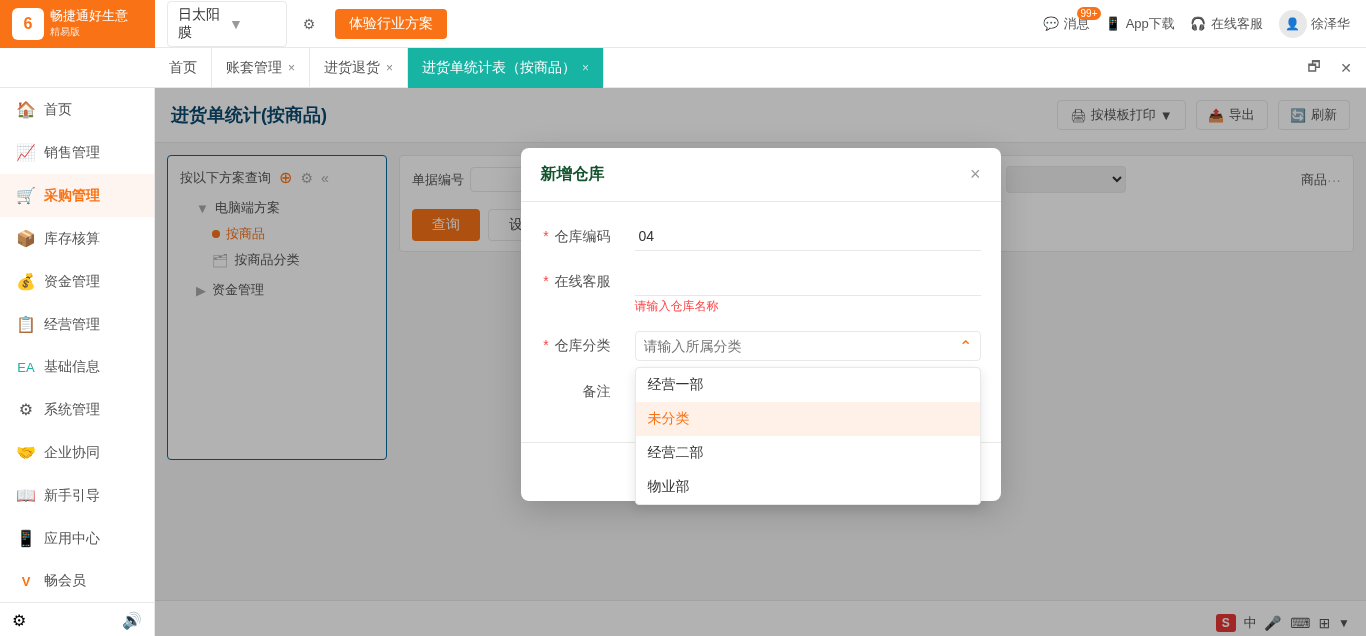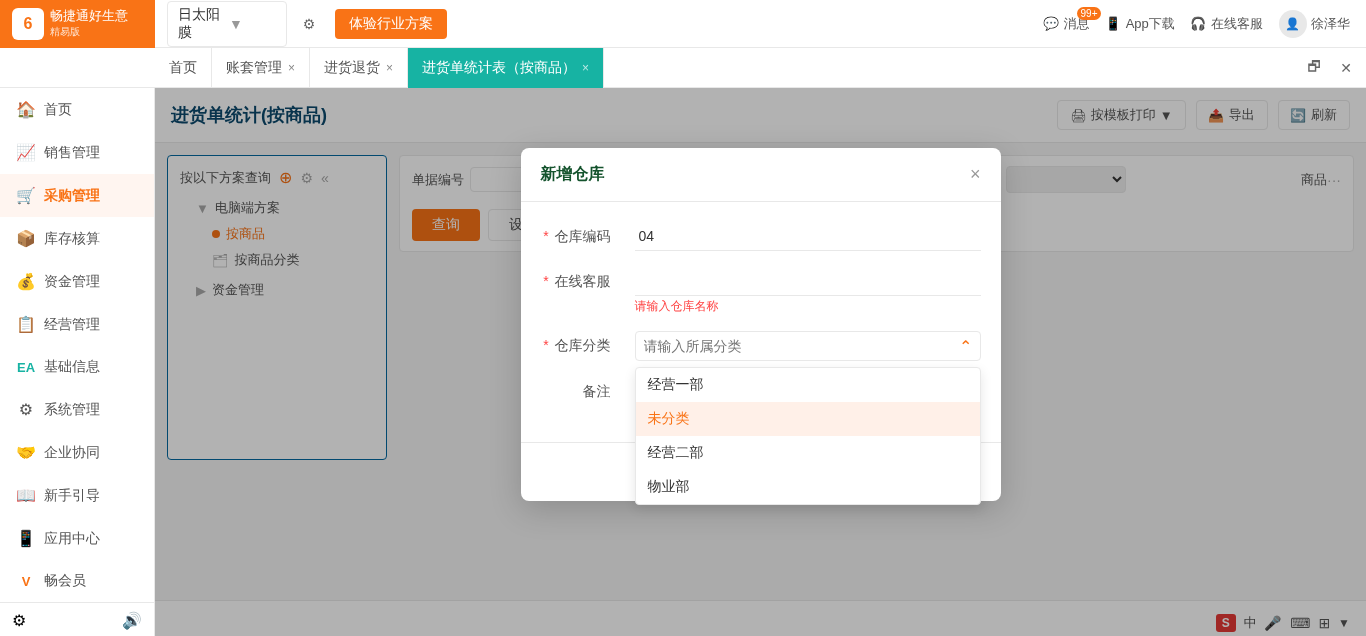--- a/index.html
+++ b/index.html
@@ -298,21 +298,21 @@
     </div>
     <div class="sidebar-item">
       <span class="si-icon">💰</span>
       <span>资金管理</span>
     </div>
     <div class="sidebar-item">
       <span class="si-icon">📋</span>
       <span>经营管理</span>
     </div>
     <div class="sidebar-item">
-      <span class="si-icon" style="font-style:normal;font-size:13px;font-weight:700;color:#17b3a3;">EA</span>
+      <span class="si-icon" style="font-style:normal;font-size:13px;font-weight:400;color:#17b3a3;">EA</span>
       <span>基础信息</span>
     </div>
     <div class="sidebar-item">
       <span class="si-icon">⚙</span>
       <span>系统管理</span>
     </div>
     <div class="sidebar-item">
       <span class="si-icon">🤝</span>
       <span>企业协同</span>
     </div>

